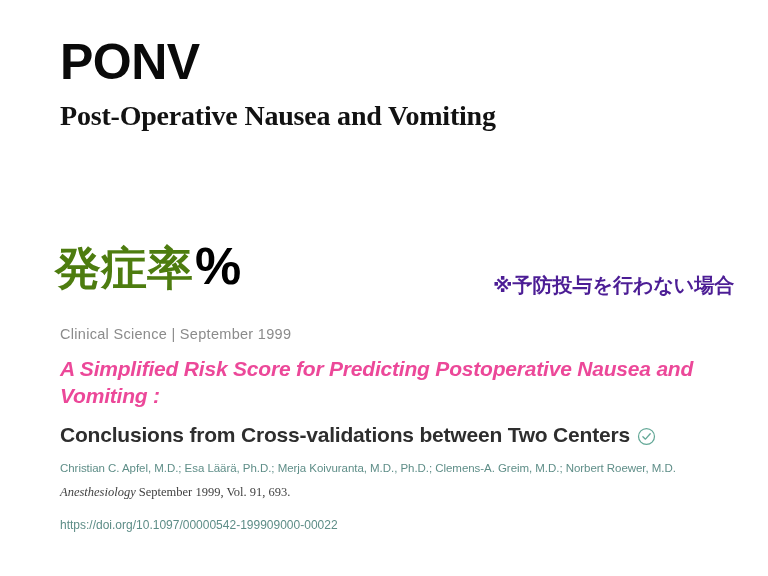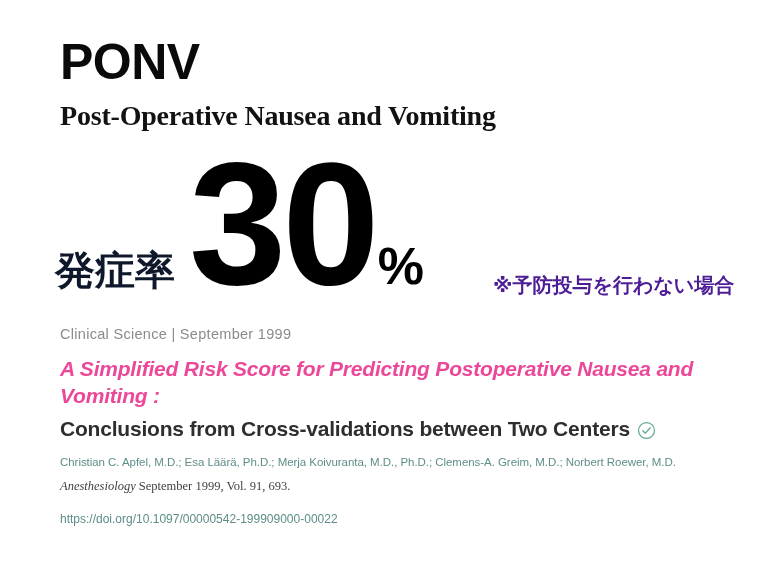--- a/index.html
+++ b/index.html
@@ -57,23 +57,23 @@
     height: 150px;
   }
   .stat-row {
     position: absolute;
     left: 0;
     bottom: 8px;
     display: flex;
     align-items: baseline;
   }
   .stat-label-jp {
-    font-size: 40px;
-    font-weight: 700;
-    color: #0f172a;
+    font-size: 46px;
+    font-weight: 700;
+    color: #4d7c0f;
     letter-spacing: 0px;
     line-height: 1;
     font-family: "DejaVu Sans", "Liberation Sans", sans-serif;
   }
   .stat-value {
     font-size: 175px;
     font-weight: 700;
     color: #000000;
     line-height: 0.78;
     letter-spacing: -4px;
@@ -121,21 +121,21 @@
     color: #ec4899;
     line-height: 1.28;
     margin: 0;
     letter-spacing: -0.2px;
     font-family: "Liberation Sans", sans-serif;
   }
   .cite-subtitle-line {
     display: flex;
     align-items: center;
     gap: 7px;
-    margin-top: 6px;
+    margin-top: 12px;
   }
   .cite-subtitle {
     font-size: 21px;
     font-weight: 700;
     font-style: normal;
     color: #2e2e2e;
     line-height: 1.28;
     letter-spacing: -0.2px;
     font-family: "Liberation Sans", sans-serif;
   }
@@ -185,21 +185,20 @@
 <div class="slide">
 
   <div class="heading-block">
     <h1 class="ponv-title">PONV</h1>
     <h2 class="ponv-subtitle">Post-Operative Nausea and Vomiting</h2>
   </div>
 
   <div class="stat-block">
     <div class="stat-row">
       <span class="stat-label-jp">発症率</span>
-      <span class="stat-value">30</span>
       <span class="stat-unit">%</span>
     </div>
     <div class="stat-note">※予防投与を行わない場合</div>
   </div>
 
   <div class="citation">
 
     <div class="cite-kicker">Clinical Science  |  September 1999</div>
 
     <div class="cite-title">A Simplified Risk Score for Predicting Postoperative Nausea and Vomiting :</div>

